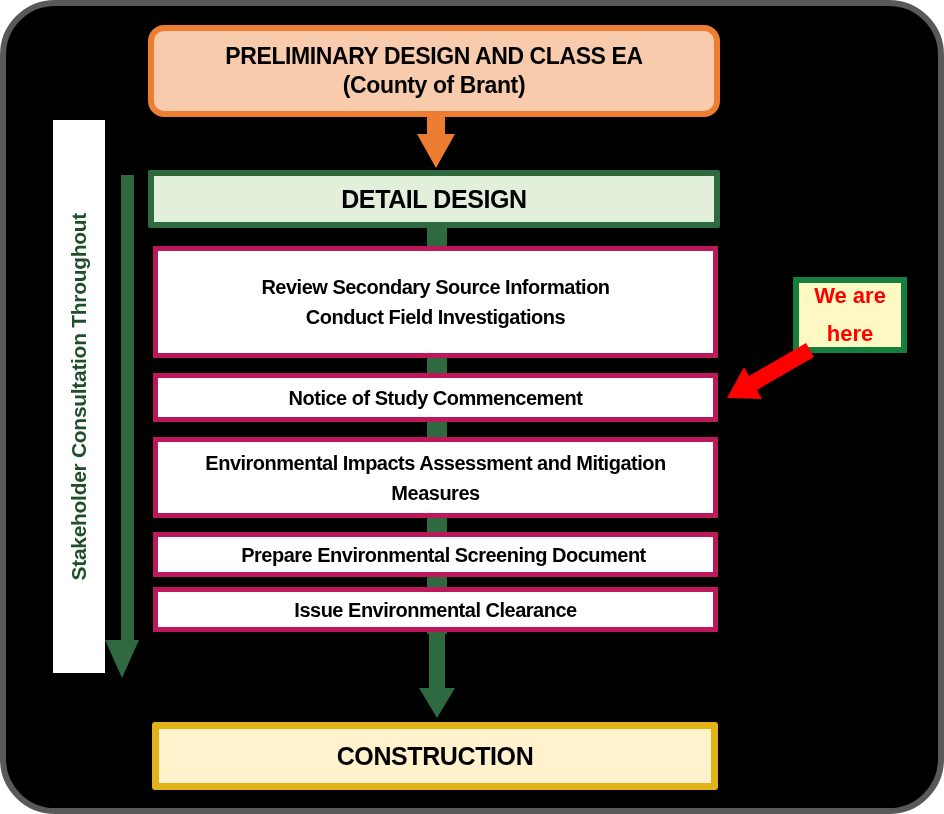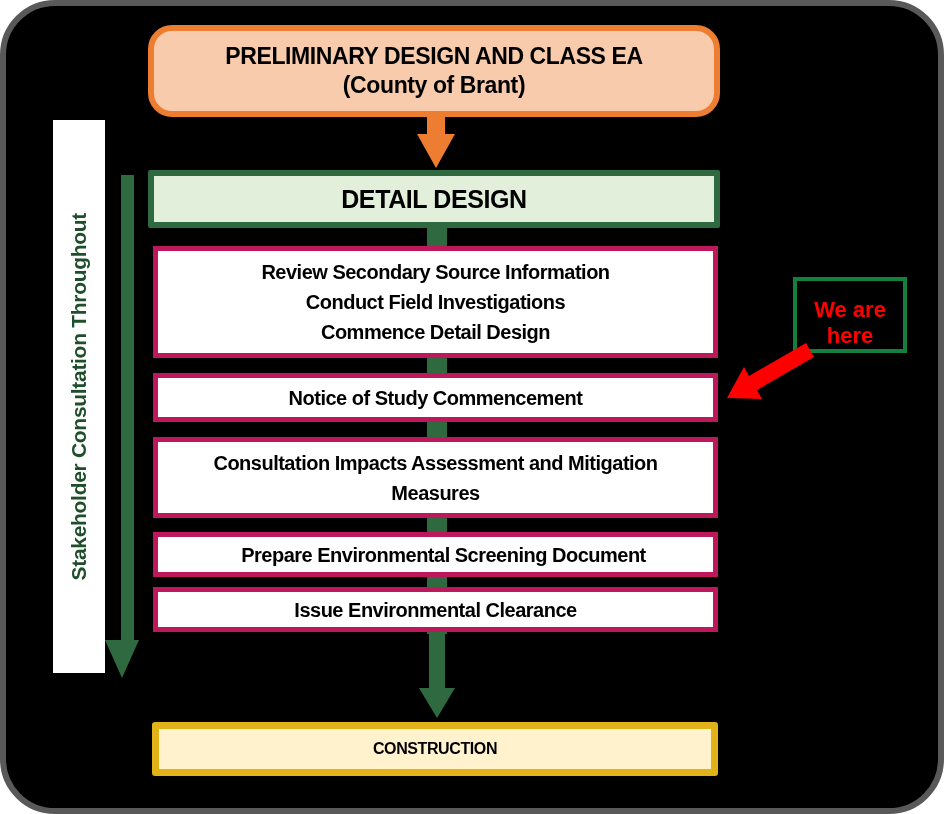--- a/index.html
+++ b/index.html
@@ -16,21 +16,21 @@
     left: 0; top: 0; right: 0; bottom: 0;
     background: #000000;
     border: 6px solid #595959;
     border-radius: 55px;
     box-sizing: border-box;
   }
   
   .title-box {
     position: absolute; left: 148px; top: 25px; width: 572px; height: 92px;
     box-sizing: border-box;
-    background: #F8CBAD; border: 6px solid #ED7D31; border-radius: 24px;
+    background: #F8CBAD; border: 6px solid #ED7D31; border-radius: 16px;
     display: flex; flex-direction: column; align-items: center; justify-content: center;
     color: #000; font-size: 23px; line-height: 29px; letter-spacing: -0.4px;
     text-align: center; z-index: 3;
   }
   .orange-arrow-shaft {
     position: absolute; left: 427px; top: 112px; width: 18px; height: 24px;
     background: #ED7D31; z-index: 2;
   }
   .orange-arrow-head {
     position: absolute; left: 417px; top: 134px; width: 0; height: 0;
@@ -64,25 +64,25 @@
   .green-arrow-shaft {
     position: absolute; left: 429px; top: 632px; width: 16px; height: 58px;
     background: #2E6940; z-index: 2;
   }
   .green-arrow-head {
     position: absolute; left: 419px; top: 688px; width: 0; height: 0;
     border-left: 18px solid transparent; border-right: 18px solid transparent;
     border-top: 30px solid #2E6940; z-index: 2;
   }
   .construction-box {
-    position: absolute; left: 152px; top: 722px; width: 566px; height: 54px;
+    position: absolute; left: 152px; top: 722px; width: 566px; height: 68px;
     box-sizing: border-box;
     background: #FFF2CC; border: 7px solid #E2B219; border-radius: 3px;
     display: flex; align-items: center; justify-content: center;
-    color: #000; font-size: 16px; letter-spacing: -0.4px; z-index: 3;
+    color: #000; font-size: 25px; letter-spacing: -0.4px; z-index: 3;
   }
   
   .stakeholder-strip {
     position: absolute; left: 53px; top: 120px; width: 52px; height: 553px;
     background: #ffffff; z-index: 2;
     display: flex; align-items: center; justify-content: center;
   }
   .stakeholder-label {
     writing-mode: vertical-rl; transform: rotate(180deg);
     color: #1F4E2B; font-size: 21px; letter-spacing: -0.3px; white-space: nowrap;
@@ -93,22 +93,22 @@
   }
   .side-arrow-head {
     position: absolute; left: 105px; top: 640px; width: 0; height: 0;
     border-left: 17px solid transparent; border-right: 17px solid transparent;
     border-top: 38px solid #2E6940; z-index: 3;
   }
   
   .here-box {
     position: absolute; left: 793px; top: 277px; width: 114px; height: 76px;
     box-sizing: border-box;
-    background: #000000; border: 4px solid #15803d;
-    display: flex; flex-direction: column; align-items: center; justify-content: flex-end;
+    background: #fef9c3; border: 6px solid #15803d;
+    display: flex; flex-direction: column; align-items: center; justify-content: space-between;
     color: #FF0000; font-size: 22px; line-height: 26px; text-align: center; z-index: 4;
   }
   .here-arrow {
     position: absolute; left: 715px; top: 340px; width: 110px; height: 70px; z-index: 4;
   }
 </style>
 </head>
 <body>
 
 <div class="canvas">
@@ -125,29 +125,28 @@
   <div class="orange-arrow-shaft"></div>
   <div class="orange-arrow-head"></div>
 
   <div class="detail-design-box">
     <span>DETAIL DESIGN</span>
   </div>
 
   <div class="step-box step-1">
     <span>Review Secondary Source Information</span>
     <span>Conduct Field Investigations</span>
-    <span>Commence Detail Design</span>
   </div>
 
   <div class="step-box step-2">
     <span>Notice of Study Commencement</span>
   </div>
 
   <div class="step-box step-3">
-    <span>Consultation Impacts Assessment and Mitigation Measures</span>
+    <span>Environmental Impacts Assessment and Mitigation Measures</span>
   </div>
 
   <div class="step-box step-4">
     <span>Prepare Environmental Screening Document</span>
   </div>
 
   <div class="step-box step-5">
     <span>Issue Environmental Clearance</span>
   </div>
 

